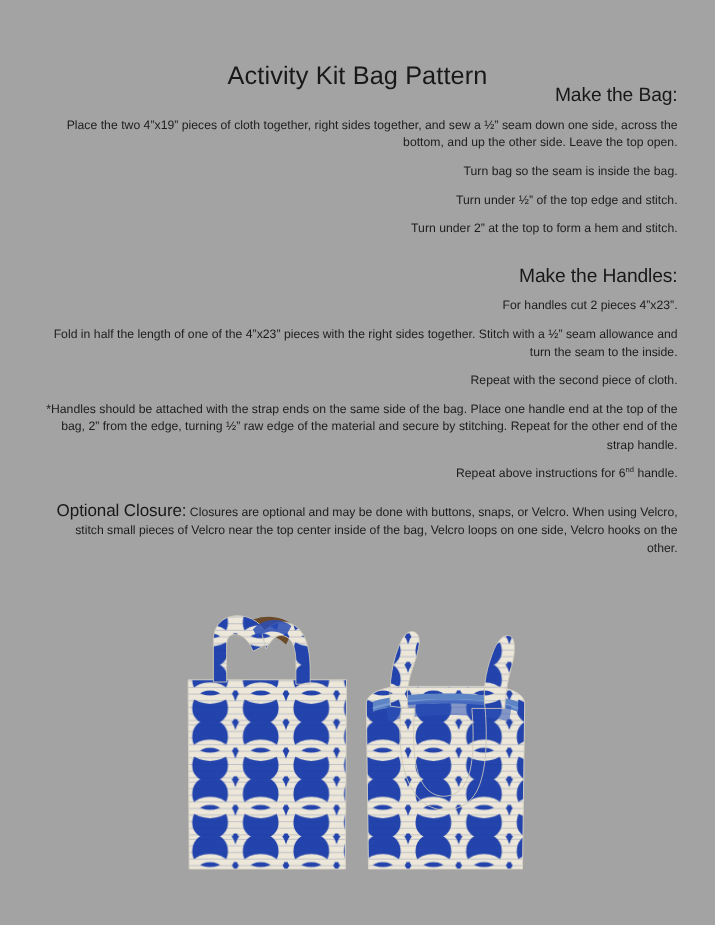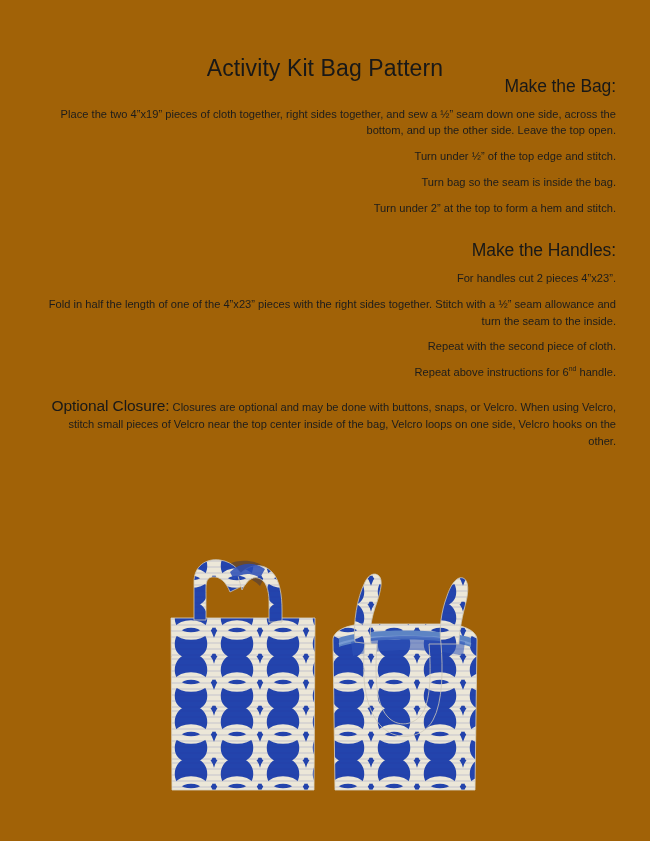--- a/index.html
+++ b/index.html
@@ -12,21 +12,21 @@
     height: 841px;
     position: relative;
     font-family: "Liberation Sans", sans-serif;
     color: #1a1a1a;
     overflow: hidden;
   }
 
   .page {
     position: absolute;
     inset: 0;
-    background: #a16207;
+    background: #a3a3a3;
     text-decoration: underline;
   }
 
   .doc-title {
     position: absolute;
     top: 40px;
     left: 0;
     width: 650px;
     text-align: center;
     font-size: 23px;
@@ -110,31 +110,32 @@
 
 <div class="page">
 
   <h1 class="doc-title">Activity Kit Bag Pattern</h1>
 
   <div class="content">
 
     <h2 class="section-head">Make the Bag:</h2>
 
     <p class="body">Place the two 4”x19” pieces of cloth together, right sides together, and sew a ½” seam down one side, across the bottom, and up the other side. Leave the top open.</p>
+    <p class="body">Turn bag so the seam is inside the bag.</p>
     <p class="body">Turn under ½” of the top edge and stitch.</p>
-    <p class="body">Turn bag so the seam is inside the bag.</p>
     <p class="body">Turn under 2” at the top to form a hem and stitch.</p>
 
     <div class="spacer-handles"></div>
 
     <h2 class="section-head indented"> Make the Handles:</h2>
 
     <p class="body">For handles cut 2 pieces 4”x23”.</p>
     <p class="body">Fold in half the length of one of the 4”x23” pieces with the right sides together. Stitch with a ½” seam allowance and turn the seam to the inside.</p>
     <p class="body">Repeat with the second piece of cloth.</p>
+    <p class="body">*Handles should be attached with the strap ends on the same side of the bag. Place one handle end at the top of the bag, 2” from the edge, turning ½” raw edge of the material and secure by stitching. Repeat for the other end of the strap handle.</p>
 
     <p class="body last"><span>Repeat above instructions for 6</span><sup>nd</sup><span> handle.</span></p>
 
     <div class="opt-block"><span class="opt-head">Optional Closure:</span><span> Closures are optional and may be done with buttons, snaps, or Velcro. When using Velcro, stitch small pieces of Velcro near the top center inside of the bag, Velcro loops on one side, Velcro hooks on the other.</span></div>
 
   </div>
 
   <div class="bag-figures">
 
     <svg class="bag-fig left" width="150" height="245" viewBox="0 0 150 245">

